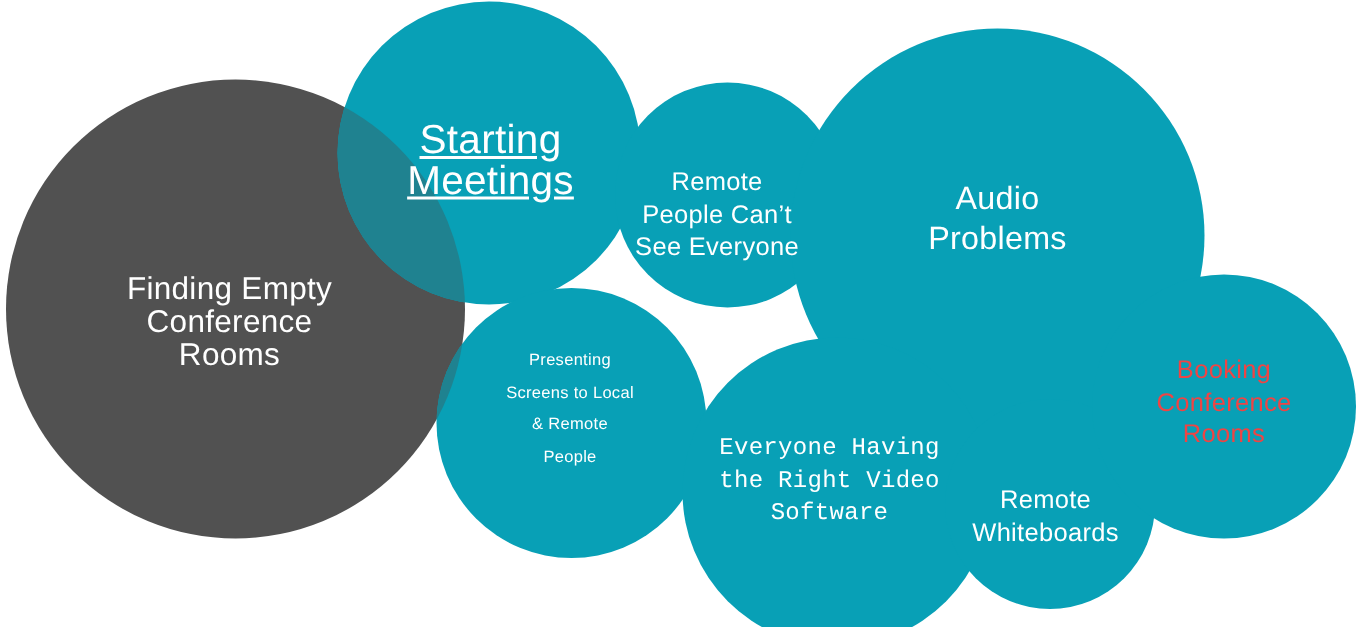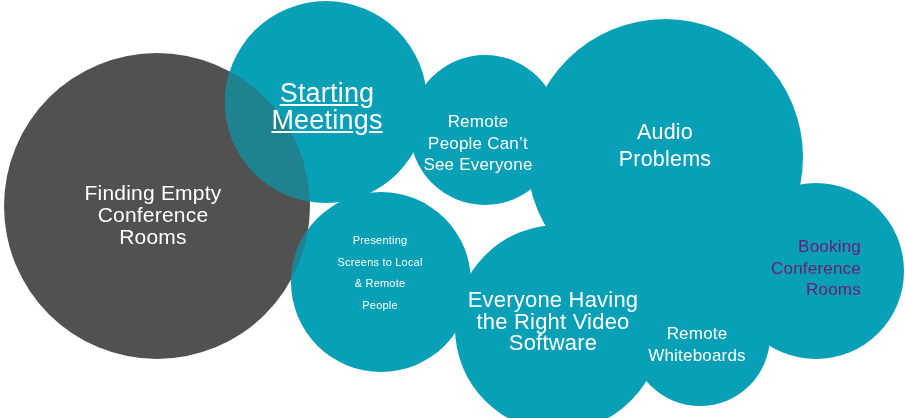--- a/index.html
+++ b/index.html
@@ -67,22 +67,22 @@
 Meetings</div>
       <div class="bubble-label" style="left: 478px; top: 143px; font-size: 17px; line-height: 21.5px; color: rgb(255, 255, 255);">Remote
 People Can’t
 See Everyone</div>
       <div class="bubble-label" style="left: 665px; top: 146px; font-size: 21.5px; line-height: 27px; color: rgb(255, 255, 255);">Audio
 Problems</div>
       <div class="bubble-label" style="left: 380px; top: 273px; font-size: 11px; line-height: 21.5px; color: rgb(255, 255, 255);">Presenting
 Screens to Local
 &amp; Remote
 People</div>
-      <div class="bubble-label" style="left: 553px; top: 321px; font-size: 22px; line-height: 21.5px; color: rgb(255, 255, 255);">Everyone Having
+      <div class="bubble-label" style="left: 553px; top: 321px; font-size: 16px; line-height: 21.5px; color: rgb(255, 255, 255); font-family: Liberation Mono, monospace;">Everyone Having
 the Right Video
 Software</div>
       <div class="bubble-label" style="left: 697px; top: 344px; font-size: 17px; line-height: 21.5px; color: rgb(255, 255, 255);">Remote
 Whiteboards</div>
-      <div class="bubble-label" style="left: 816px; top: 268px; font-size: 17px; line-height: 21.5px; color: #701a75; text-align: right;">Booking
+      <div class="bubble-label" style="left: 816px; top: 268px; font-size: 17px; line-height: 21.5px; color: #ef4444;">Booking
 Conference
 Rooms</div>
     </div>
 </div>
 
 </body></html>

